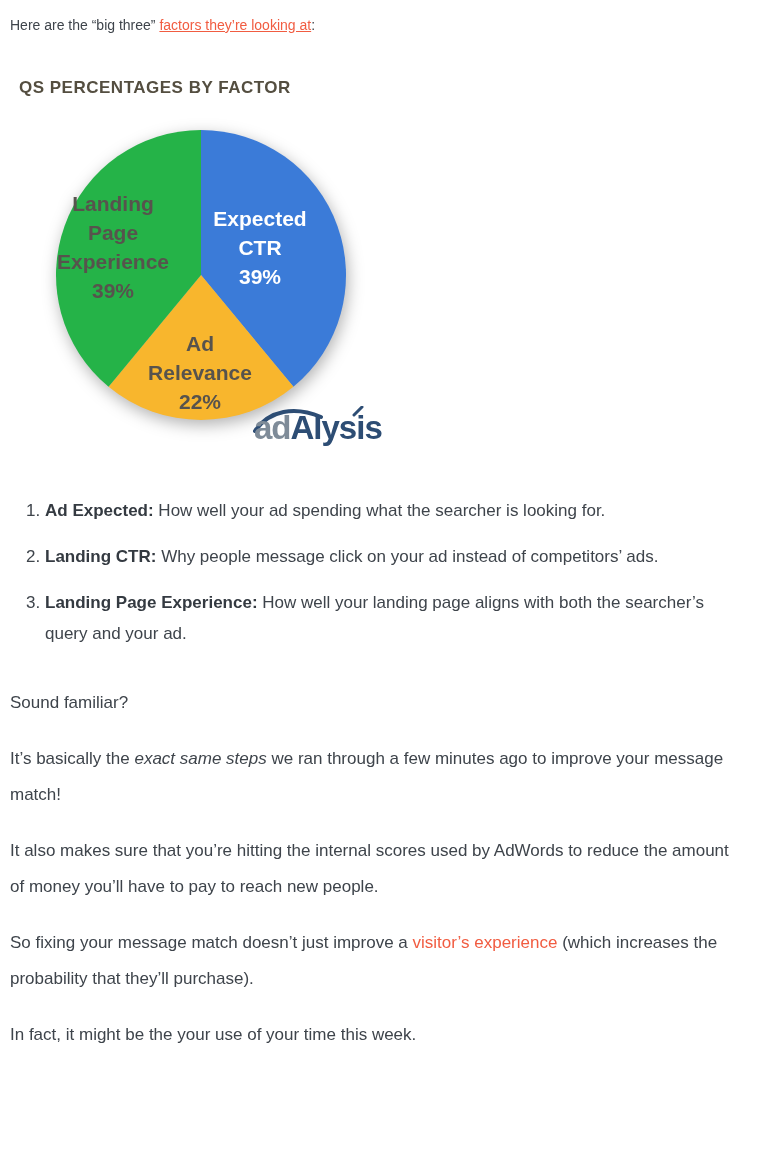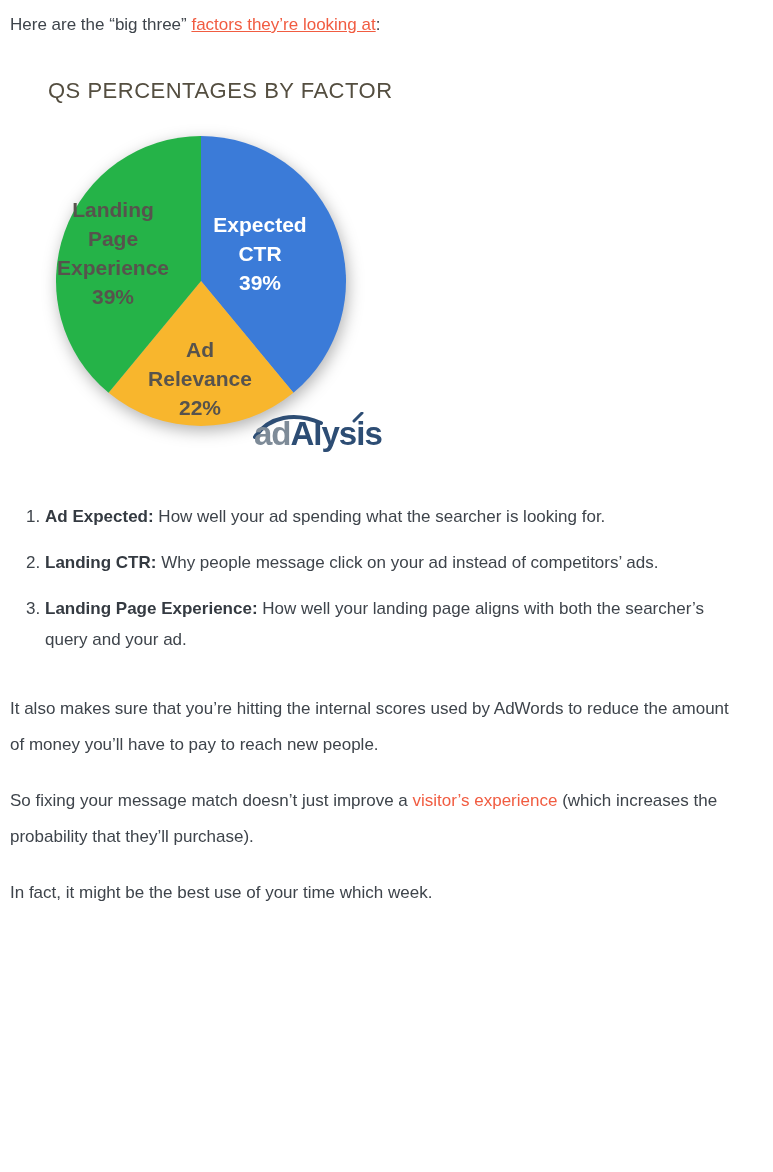--- a/index.html
+++ b/index.html
@@ -4,37 +4,37 @@
 <style>
   * { margin: 0; padding: 0; box-sizing: border-box; }
   html, body { background: #ffffff; }
   body {
     width: 773px;
     font-family: "Liberation Sans", sans-serif;
     color: #3e444b;
     padding: 12px 10px 20px 10px;
   }
   .intro {
-    font-size: 17px;
+    font-size: 14px;
     line-height: 26px;
   }
   .intro a, .prose a {
     color: #f15c41;
     cursor: pointer;
   }
   .intro a { text-decoration: underline; }
   .prose a { text-decoration: none; }
 
   .chart-section { margin-top: 40px; }
   .chart-title {
-    font-size: 22px;
-    font-weight: normal;
+    font-size: 17px;
+    font-weight: bold;
     letter-spacing: 0.5px;
     color: #544e40;
-    margin-left: 38px;
+    margin-left: 9px;
   }
   .pie-wrap {
     position: relative;
     width: 400px;
     margin-top: 17px;
     margin-left: -4px;
     height: 332px;
   }
   .pie-svg {
     filter: drop-shadow(2px 5px 8px rgba(0,0,0,0.30));
@@ -106,16 +106,18 @@
   </div>
 </section>
 
 <ol class="factor-list">
   <li><b>Ad Expected:</b><span> How well your ad spending what the searcher is looking for.</span></li>
   <li><b>Landing CTR:</b><span> Why people message click on your ad instead of competitors’ ads.</span></li>
   <li><b>Landing Page Experience:</b><span> How well your landing page aligns with both the searcher’s query and your ad.</span></li>
 </ol>
 
 <div class="prose">
+  <p>Sound familiar?</p>
+  <p><span>It’s basically the </span><i>exact same steps</i><span> we ran through a few minutes ago to improve your message match!</span></p>
   <p>It also makes sure that you’re hitting the internal scores used by AdWords to reduce the amount of money you’ll have to pay to reach new people.</p>
   <p><span>So fixing your message match doesn’t just improve a </span><a href="#">visitor’s experience</a><span> (which increases the probability that they’ll purchase).</span></p>
-  <p>In fact, it might be the best use of your time which week.</p>
+  <p>In fact, it might be the your use of your time this week.</p>
 </div>
 
 </body></html>

